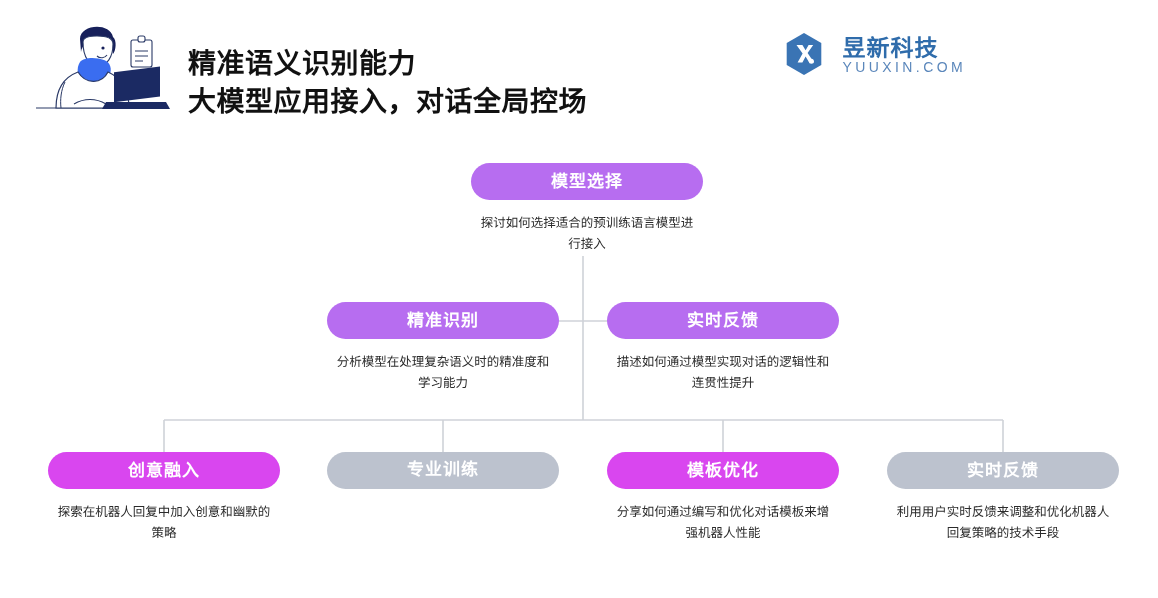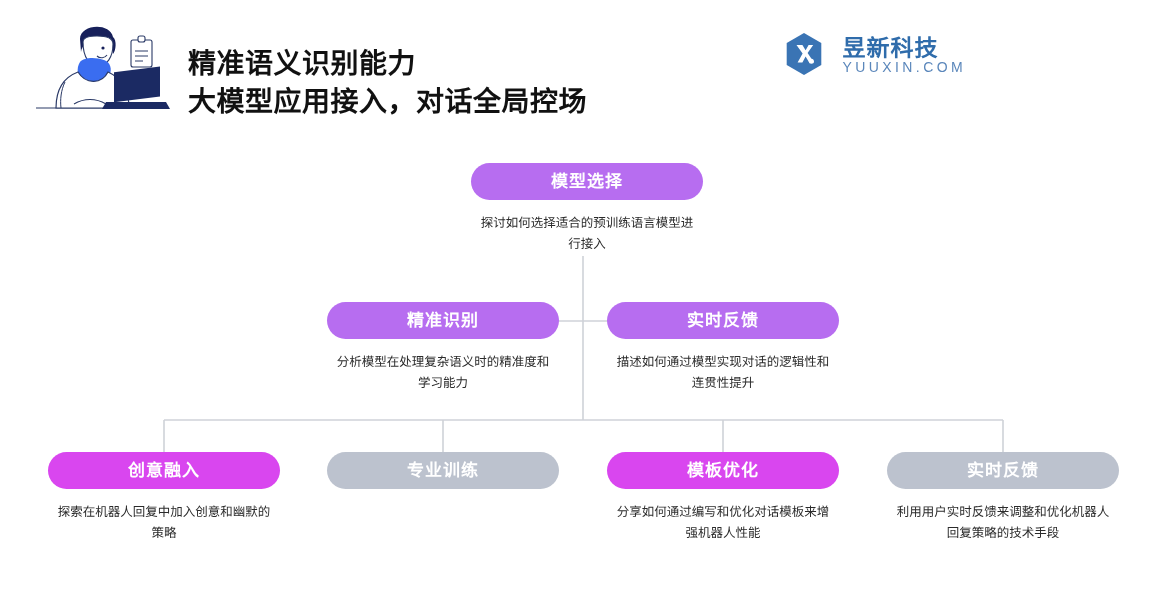--- a/index.html
+++ b/index.html
@@ -118,21 +118,21 @@
     line-height: 21px;
     color: #2b2b2b;
     padding: 0 8px;
   }
 
   
   #node-root        { left: 471px; top: 33px;  }
   #node-accuracy    { left: 327px; top: 172px; }
   #node-dialogue    { left: 607px; top: 172px; }
   #node-creative    { left: 48px;  top: 322px; }
-  #node-training    { left: 327px; top: 322px; }
+  #node-training    { left: 327px; top: 322px; font-family: Liberation Mono, monospace; }
   #node-template    { left: 607px; top: 322px; }
   #node-feedback    { left: 887px; top: 322px; }
 </style>
 </head>
 <body>
 
 <div class="header">
 
   <div class="hero-illustration">
     <svg viewBox="0 0 136 110" width="136" height="110" xmlns="http://www.w3.org/2000/svg">

